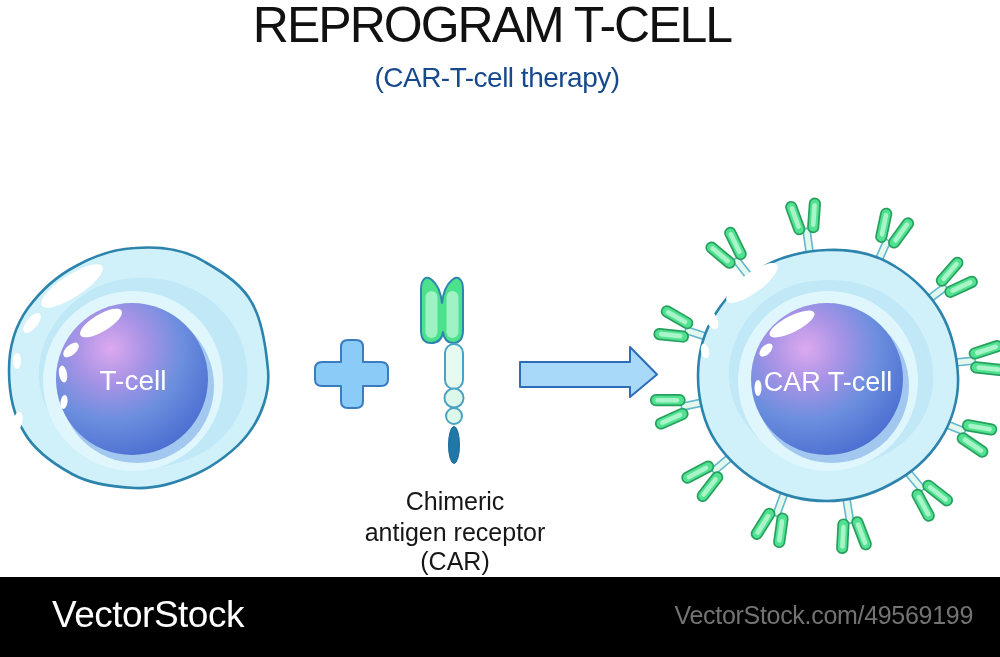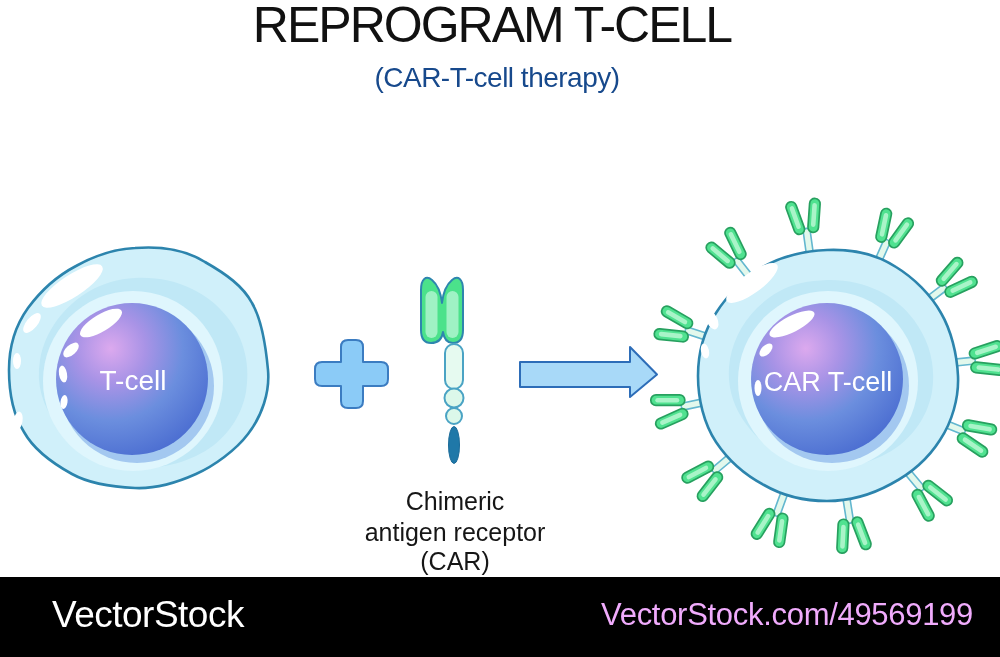--- a/index.html
+++ b/index.html
@@ -7,21 +7,21 @@
   .stage{position:relative;width:1000px;height:657px;background:#ffffff;}
   .diagram{display:block;}
   .title-text{font-family:"Liberation Sans",sans-serif;font-weight:400;fill:#111111;}
   .subtitle-text{font-family:"Liberation Sans",sans-serif;font-weight:400;fill:#17498c;}
   .cell-label{font-family:"Liberation Sans",sans-serif;font-weight:400;fill:#ffffff;}
   .caption-text{font-family:"Liberation Sans",sans-serif;font-weight:400;fill:#161616;}
   .footer{position:absolute;left:0;bottom:0;width:1000px;height:80px;background:#000000;
           display:flex;align-items:center;justify-content:space-between;box-sizing:border-box;
           padding:0 27px 4px 52px;}
   .footer .brand{color:#ffffff;font-size:37px;letter-spacing:-0.5px;}
-  .footer .credit{color:#f0abfc;font-size:31px;letter-spacing:-0.3px;}
+  .footer .credit{color:#737373;font-size:25px;letter-spacing:-0.3px;}
 </style>
 </head>
 <body>
 
 <div class="stage">
 
 <svg class="diagram" width="1000" height="577" viewBox="0 0 1000 577" xmlns="http://www.w3.org/2000/svg">
 
   <defs>
     <radialGradient id="nucGrad" cx="36%" cy="30%" r="82%">

